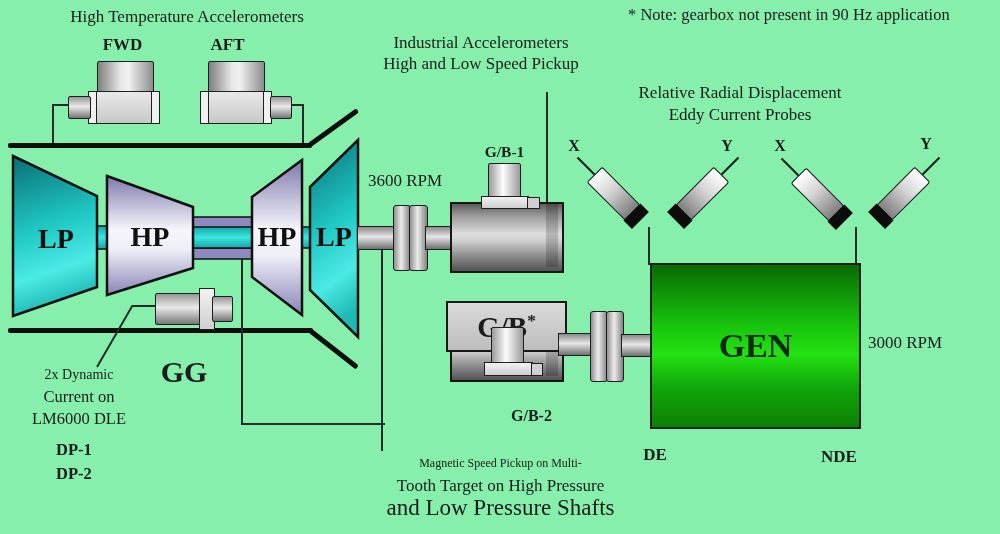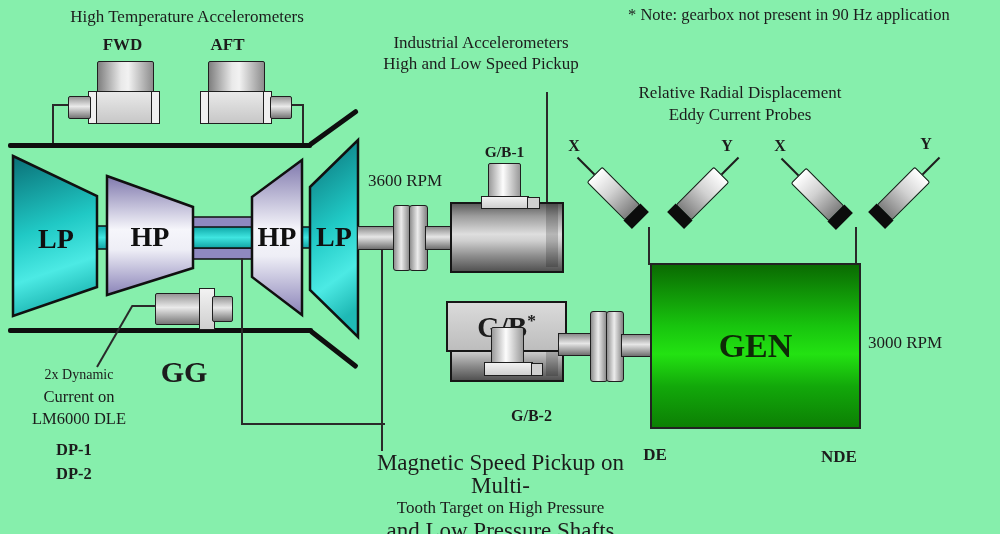--- a/index.html
+++ b/index.html
@@ -209,18 +209,18 @@
     <div style="font-size:16.5px;line-height:22px;">LM6000 DLE</div>
   </div>
   <div class="t b" style="left:56px;top:440px;font-size:16.5px;">DP-1</div>
   <div class="t b" style="left:56px;top:464px;font-size:16.5px;">DP-2</div>
 
   <div class="ln" style="left:241px;top:258px;width:2px;height:167px;"></div>
   <div class="ln" style="left:241px;top:423px;width:144px;height:2px;"></div>
   <div class="ln" style="left:381px;top:250px;width:2px;height:201px;"></div>
 
   <div class="abs ctr" style="left:358px;top:452px;width:285px;">
-    <div style="font-size:23px;line-height:22.5px;">Magnetic Speed Pickup on Multi-</div>
+    <div style="font-size:12px;line-height:22.5px;">Magnetic Speed Pickup on Multi-</div>
     <div style="font-size:17px;line-height:22.5px;">Tooth Target on High Pressure</div>
     <div style="font-size:23px;line-height:22.5px;">and Low Pressure Shafts</div>
   </div>
 
 </div>
 
 </body></html>

